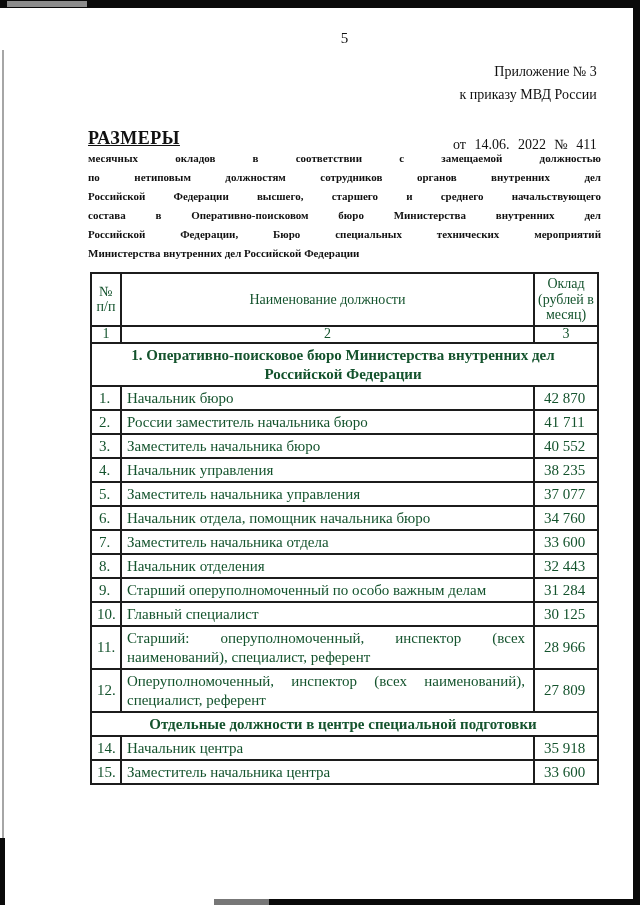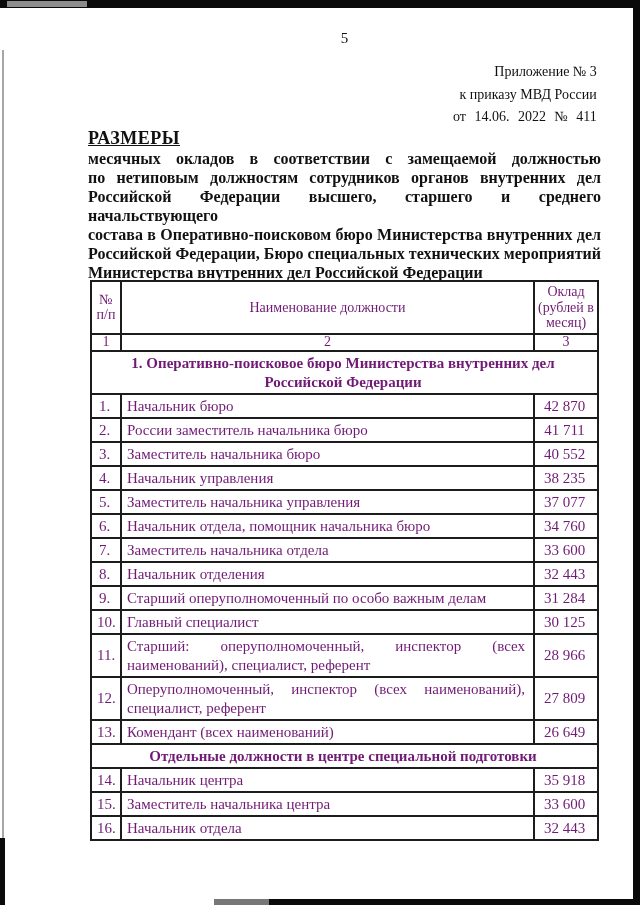--- a/index.html
+++ b/index.html
@@ -22,38 +22,38 @@
 
   
   .page-number {
     position:absolute; left:88px; top:30px; width:513px;
     text-align:center; font-size:15px;
   }
   .appendix {
     position:absolute; left:453px; top:61px;
     font-size:14px; line-height:22.5px; text-align:right;
   }
-  .appendix .date-line { word-spacing:5px; }
+  .appendix .date-line { word-spacing:5px;margin-top:28px; }
 
   .doc-title {
     position:absolute; left:88px; top:128px; width:513px;
     text-align:left; font-weight:bold; font-size:18px; letter-spacing:0.5px;text-decoration:underline;
   }
   .doc-subtitle {
     position:absolute; left:88px; top:149px; width:513px;
-    font-weight:bold; font-size:16px; line-height:19px;
+    font-weight:bold; font-size:11px; line-height:19px;
   }
   .doc-subtitle .line { text-align:justify; text-align-last:justify; }
   .doc-subtitle .line.last { text-align-last:left; }
 
   
   table.salary {
-    position:absolute; left:90px; top:280px; width:507px;
+    position:absolute; left:90px; top:272px; width:507px;
     border-collapse:collapse; table-layout:fixed;
-    font-size:15px; color:#701a75;
+    font-size:15px; color:#14532d;
   }
   table.salary th, table.salary td {
     border:2px solid #1c1c1c;
     padding:2px 8px 1px 5px;
     line-height:19px;
     vertical-align:middle;
     overflow:hidden;
   }
   table.salary th {
     font-weight:normal; font-size:14px; line-height:15.5px;
@@ -175,38 +175,28 @@
           <td class="num-cell">11.</td>
           <td class="pos-cell">Старший: оперуполномоченный, инспектор (всех наименований), специалист, референт</td>
           <td class="sal-cell">28 966</td>
         </tr>
         <tr>
           <td class="num-cell">12.</td>
           <td class="pos-cell">Оперуполномоченный, инспектор (всех наименований), специалист, референт</td>
           <td class="sal-cell">27 809</td>
         </tr>
         <tr>
-          <td class="num-cell">13.</td>
-          <td class="pos-cell">Комендант (всех наименований)</td>
-          <td class="sal-cell">26 649</td>
-        </tr>
-        <tr>
           <td colspan="3" class="section-cell">Отдельные должности в центре специальной подготовки</td>
         </tr>
         <tr>
           <td class="num-cell">14.</td>
           <td class="pos-cell">Начальник центра</td>
           <td class="sal-cell">35 918</td>
         </tr>
         <tr>
           <td class="num-cell">15.</td>
           <td class="pos-cell">Заместитель начальника центра</td>
           <td class="sal-cell">33 600</td>
         </tr>
-        <tr>
-          <td class="num-cell">16.</td>
-          <td class="pos-cell">Начальник отдела</td>
-          <td class="sal-cell">32 443</td>
-        </tr>
       </tbody>
   </table>
 
 </div>
 
 </body></html>

